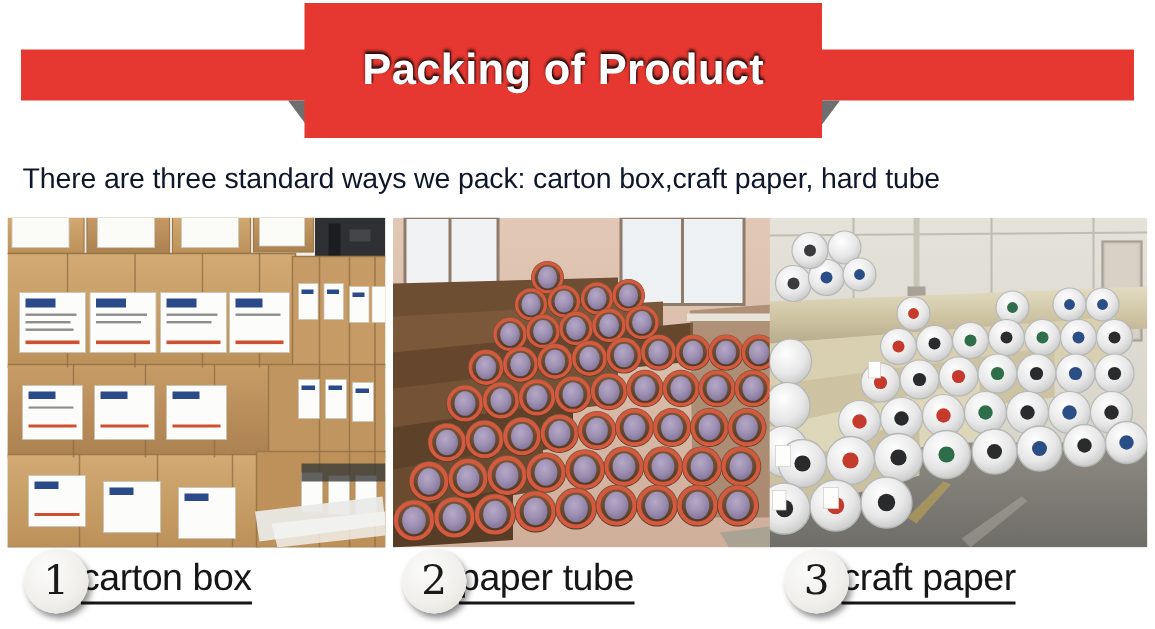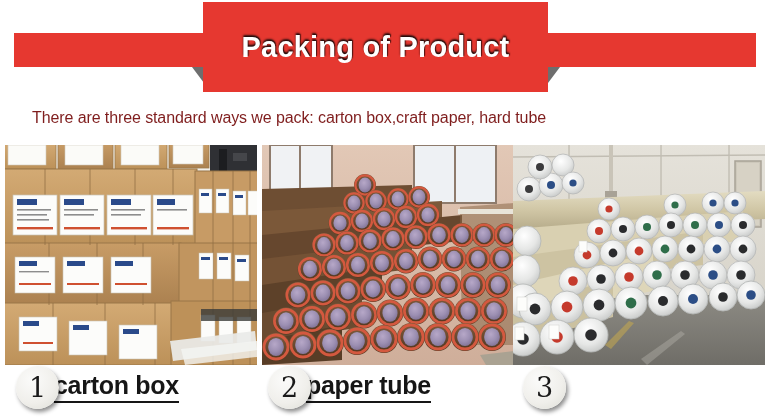--- a/index.html
+++ b/index.html
@@ -71,24 +71,24 @@
     font-weight: bold;
     letter-spacing: 0.2px;
     text-shadow: 0 -2px 2px rgba(20,10,10,0.85),
                  1px -1px 1px rgba(40,10,10,0.7);
     white-space: nowrap;
   }
 
   
   .subtitle {
     position: absolute;
-    left: 32px;
+    left: 15px;
     top: 109px;
-    font-size: 16px;
-    color: #7f1d1d;
+    font-size: 19px;
+    color: #0f172a;
     white-space: nowrap;
     letter-spacing: -0.1px;
   }
 
   
   .panels {
     position: absolute;
     left: 0;
     top: 145px;
     width: 770px;
@@ -140,21 +140,21 @@
   }
   .badge-num {
     font-family: "DejaVu Serif", serif;
     font-size: 27px;
     color: #1a1a1a;
     line-height: 1;
     margin-top: -1px;
   }
   .cap-text {
     font-size: 25px;
-    font-weight: bold;
+    font-weight: normal;
     color: #161616;
     border-bottom: 2.5px solid #161616;
     line-height: 1.08;
     padding-bottom: 2px;
     margin-left: -5px;
     white-space: nowrap;
     letter-spacing: -0.3px;
   }
 </style>
 </head>
@@ -725,14 +725,15 @@
     <div class="badge">
       <span class="badge-num">2</span>
     </div>
     <div class="cap-text">paper tube</div>
   </div>
 
   <div class="caption c3">
     <div class="badge">
       <span class="badge-num">3</span>
     </div>
+    <div class="cap-text">craft paper</div>
   </div>
 </div>
 
 </body></html>

